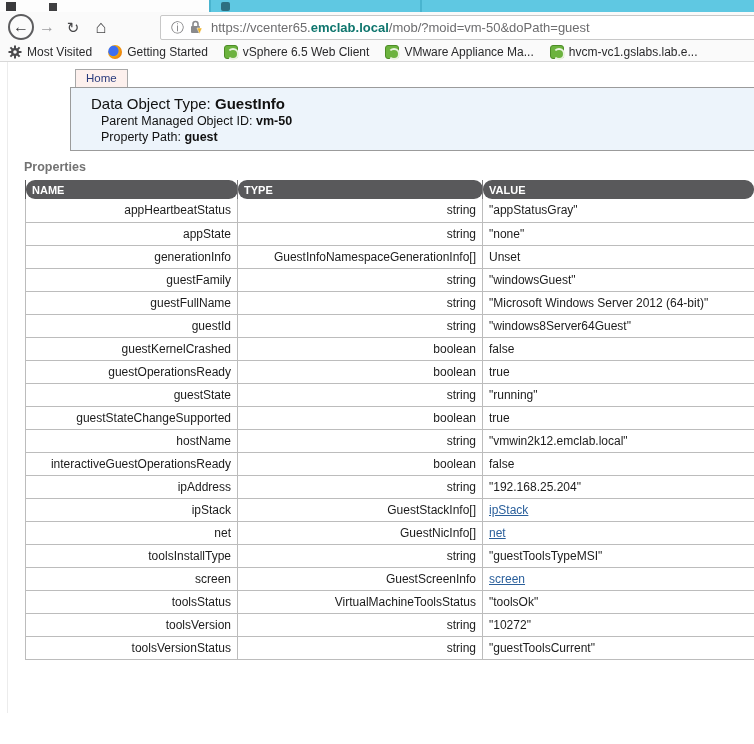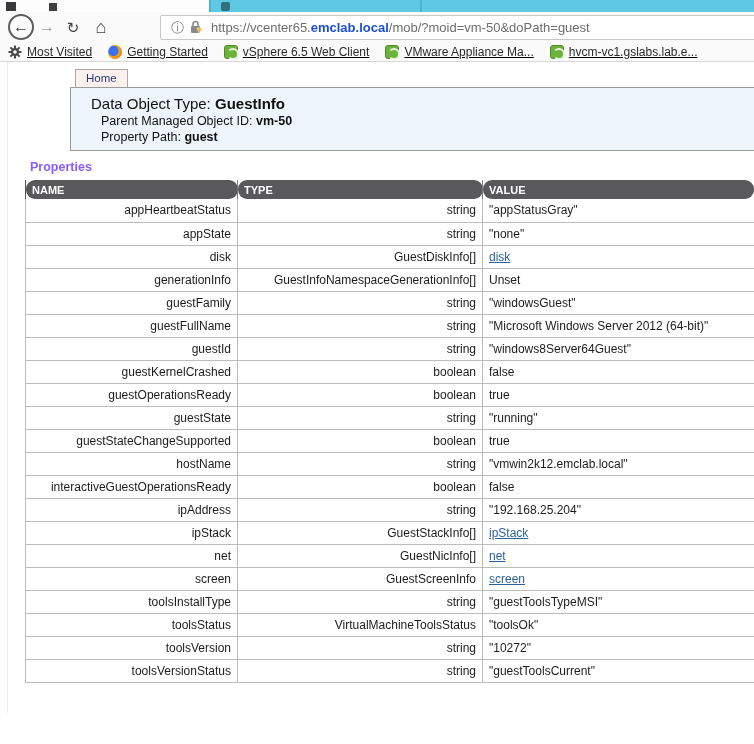--- a/index.html
+++ b/index.html
@@ -22,25 +22,25 @@
   .back-circle span { font-size:16px; color:#3f3f41; margin-top:-1px; }
   .fwd { width:26px; color:#9c9c9e; font-size:16px; }
   .reload { width:26px; font-size:15px; }
   .home { width:30px; font-size:18px; }
   .urlbar { position:absolute; left:160px; top:3px; height:25px; width:600px;
     background:#ffffff; border:1px solid #c8c8c8; border-radius:2px;
     display:flex; align-items:center; padding:0 6px; }
   .info-icon { color:#7a7a7c; font-size:13px; margin:0 5px 0 4px; }
   .lock-wrap { position:relative; width:14px; height:15px; margin-right:8px; }
   .url-text { font-size:13px; color:#6d6d6f; white-space:nowrap; overflow:hidden; }
-  .url-text b { color:#1d4ed8; font-weight:700; }
+  .url-text b { color:#0f766e; font-weight:700; }
 
   
   .bookmarksbar { height:20px; background:#fafafa; border-bottom:1px solid #d8d8d8;
-    display:flex; align-items:center; padding-left:8px;text-decoration:underline; }
+    display:flex; align-items:center; padding-left:8px; }
   .bookmark { display:inline-flex; align-items:center; margin-right:16px; cursor:default; }
   .bookmark .label { font-size:12px; color:#2a2a2c; margin-left:5px; white-space:nowrap; }
   .bm-icon { width:14px; height:14px; display:inline-block; position:relative; }
   .bm-firefox { border-radius:50%;
     background:radial-gradient(circle at 38% 42%, #3d6ff0 0 40%, #f2a50c 48%, #e3590e 100%); }
   .bm-vmware { border-radius:3px; background:#6cb33e; border:1px solid #4d8c27; }
   .bm-vmware::after { content:""; position:absolute; left:2px; top:2px; width:8px; height:8px;
     border:2px solid #e9f3e0; border-radius:50%; border-left-color:transparent; }
 
   
@@ -51,21 +51,21 @@
     background:#fdf0ed; border:1px solid #a8a8a8; border-bottom:none;
     font-size:11.5px; color:#2a3b7d; }
   .mob-header { position:absolute; left:70px; top:25px; width:690px; height:64px;
     background:#edf4fb; border:1px solid #9b9b9b; border-right:none;
     padding:7px 0 0 20px; }
   .mob-title { font-size:15px; color:#111; }
   .mob-title b { font-weight:700; }
   .mob-sub { font-size:12.5px; color:#111; padding-left:10px; margin-top:2px; }
   .mob-sub b { font-weight:700; }
 
-  .section-title { position:absolute; left:30px; top:98px; font-size:12.5px; font-weight:700; color:#8b5cf6; }
+  .section-title { position:absolute; left:24px; top:98px; font-size:12.5px; font-weight:700; color:#737373; }
 
   table.props { position:absolute; left:25px; top:118px; width:729px;
     border-collapse:collapse; table-layout:fixed; }
   table.props th { background:#59595b; color:#ffffff; font-size:11px; font-weight:700;
     text-align:left; padding:3px 6px; height:19px; border-left:1px solid #7a7a7c;border-radius:9px; }
   table.props th:first-child { border-left:1px solid #59595b; }
   table.props td { font-size:12px; color:#1c1c1c; padding:3px 6px; height:23px;
     border-bottom:1px solid #bcbcbc; border-left:1px solid #bcbcbc;
     white-space:nowrap; overflow:hidden; }
   td.c-name, td.c-type { text-align:right; }
@@ -168,25 +168,20 @@
           <td class="c-name">appHeartbeatStatus</td>
           <td class="c-type">string</td>
           <td class="c-value">"appStatusGray"</td>
         </tr>
         <tr>
           <td class="c-name">appState</td>
           <td class="c-type">string</td>
           <td class="c-value">"none"</td>
         </tr>
         <tr>
-          <td class="c-name">disk</td>
-          <td class="c-type">GuestDiskInfo[]</td>
-          <td class="c-value"><a href="#">disk</a></td>
-        </tr>
-        <tr>
           <td class="c-name">generationInfo</td>
           <td class="c-type">GuestInfoNamespaceGenerationInfo[]</td>
           <td class="c-value">Unset</td>
         </tr>
         <tr>
           <td class="c-name">guestFamily</td>
           <td class="c-type">string</td>
           <td class="c-value">"windowsGuest"</td>
         </tr>
         <tr>
@@ -238,30 +233,30 @@
           <td class="c-name">ipStack</td>
           <td class="c-type">GuestStackInfo[]</td>
           <td class="c-value"><a href="#">ipStack</a></td>
         </tr>
         <tr>
           <td class="c-name">net</td>
           <td class="c-type">GuestNicInfo[]</td>
           <td class="c-value"><a href="#">net</a></td>
         </tr>
         <tr>
+          <td class="c-name">toolsInstallType</td>
+          <td class="c-type">string</td>
+          <td class="c-value">"guestToolsTypeMSI"</td>
+        </tr>
+        <tr>
           <td class="c-name">screen</td>
           <td class="c-type">GuestScreenInfo</td>
           <td class="c-value"><a href="#">screen</a></td>
         </tr>
         <tr>
-          <td class="c-name">toolsInstallType</td>
-          <td class="c-type">string</td>
-          <td class="c-value">"guestToolsTypeMSI"</td>
-        </tr>
-        <tr>
           <td class="c-name">toolsStatus</td>
           <td class="c-type">VirtualMachineToolsStatus</td>
           <td class="c-value">"toolsOk"</td>
         </tr>
         <tr>
           <td class="c-name">toolsVersion</td>
           <td class="c-type">string</td>
           <td class="c-value">"10272"</td>
         </tr>
         <tr>

